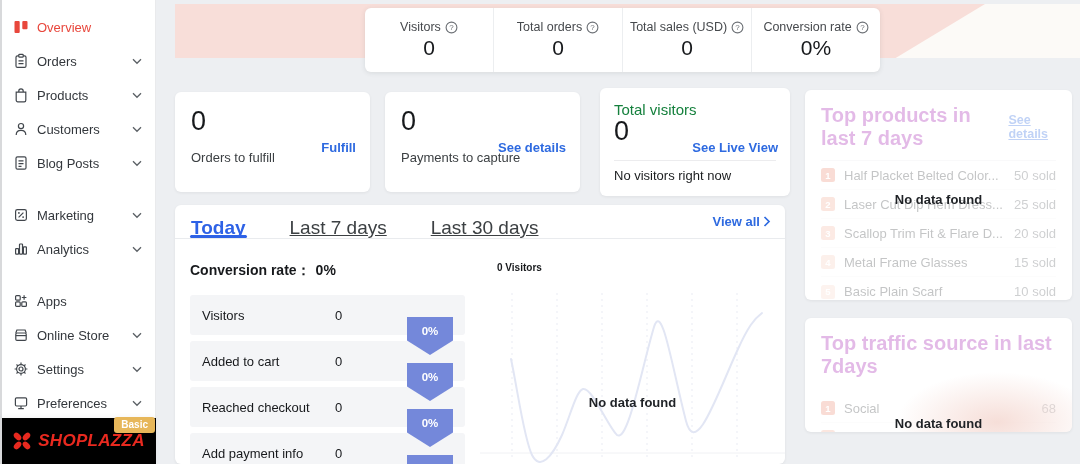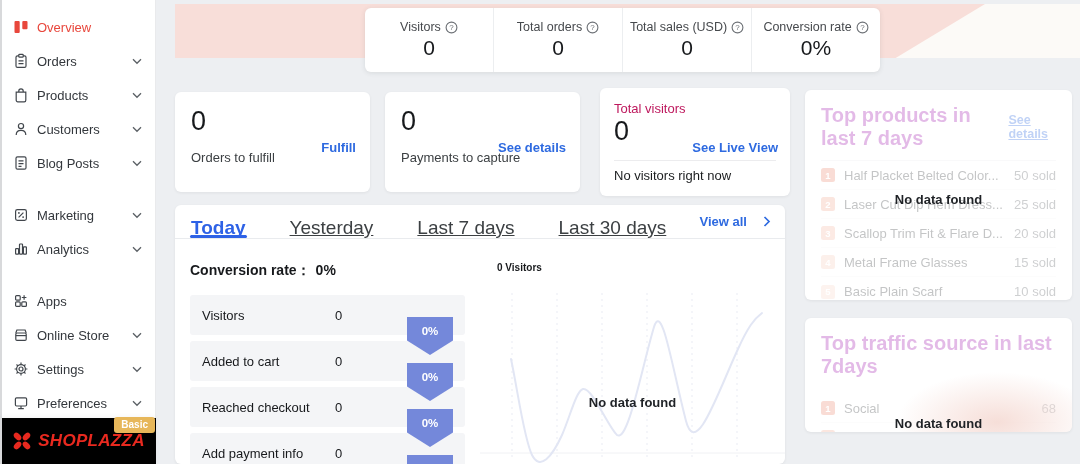--- a/index.html
+++ b/index.html
@@ -35,21 +35,21 @@
   .stat-col + .stat-col { border-left:1px solid #eceef0; }
   .stat-label { font-size:12.5px; color:#46494d; display:flex; align-items:center; gap:4px; }
   .stat-value { font-size:21px; color:#17191c; }
 
   
   .card { position:absolute; background:#fff; border-radius:6px; box-shadow:0 1px 3px rgba(60,64,67,.08); }
   .big-num { position:absolute; left:16px; top:14px; font-size:27px; color:#17191c; }
   .card-label { position:absolute; left:16px; top:58px; font-size:13px; color:#3c4043; }
   .card-action { position:absolute; right:14px; top:48px; font-size:13px; font-weight:600; color:#2e6ae0; cursor:pointer; }
 
-  #card-visitors .cv-title { position:absolute; left:14px; top:13px; font-size:13px; color:#be185d; }
+  #card-visitors .cv-title { position:absolute; left:14px; top:13px; font-size:15px; color:#15803d; }
   #card-visitors .big-num { left:14px; top:28px; }
   #card-visitors .card-action { right:12px; top:52px; }
   #card-visitors .cv-divider { position:absolute; left:14px; right:14px; top:72px; border-top:1px solid #ececee; }
   #card-visitors .cv-note { position:absolute; left:14px; top:80px; font-size:13px; color:#1b1d1f; }
 
   
   .panel { position:absolute; background:#fff; border-radius:6px; box-shadow:0 1px 3px rgba(60,64,67,.08); overflow:hidden; }
   .ghost { opacity:.3; }
   .panel-head { display:flex; justify-content:space-between; align-items:center; padding:14px 16px 10px 16px; }
   .panel-title { font-size:20px; font-weight:700; color:#a21caf; }
@@ -68,21 +68,21 @@
   #panel-traffic  { left:805px; top:318px; width:267px; height:114px; }
   #panel-traffic::after { content:""; position:absolute; right:-25px; bottom:-40px; width:200px; height:100px; border-radius:50%;
                           background:radial-gradient(closest-side, #f6ded8, rgba(246,222,216,0)); }
 
   
   #analytics { left:175px; top:205px; width:610px; height:259px; overflow:hidden; }
   .tabs-row { position:relative; height:34px; border-bottom:1px solid #e9ebee; display:flex; gap:42px; padding-left:15px; }
   .tab { position:relative; font-size:19px; color:#3c4043; padding:12px 1px 0 1px; cursor:pointer;text-decoration:underline; }
   .tab.active { color:#2e62e6; font-weight:600; }
   .tab.active::after { content:""; position:absolute; left:0; right:0; bottom:0; height:3px; border-radius:2px; background:#2e62e6; }
-  .view-all { position:absolute; right:14px; top:9px; display:flex; align-items:center; gap:16px; color:#2e6ae0; font-size:13px; font-weight:600; cursor:pointer; }
+  .view-all { position:absolute; right:14px; top:9px; display:flex; align-items:center; gap:3px; color:#2e6ae0; font-size:13px; font-weight:600; cursor:pointer; }
 
   .conv-line { position:absolute; left:15px; top:57px; font-size:14px; font-weight:700; color:#17191c; }
   .conv-line .conv-val { margin-left:5px; }
 
   .funnel { position:absolute; left:15px; top:90px; width:275px; height:200px; }
   .f-row { position:absolute; left:0; width:275px; height:40px; background:#f4f5f7; border-radius:3px; display:flex; align-items:center; padding-left:12px; }
   .f-label { width:133px; font-size:13px; color:#17191c; }
   .f-value { font-size:13px; color:#17191c; }
   .f-badge { position:absolute; left:217px; width:46px; height:38px; background:#7488da; color:#fff; font-size:11.5px; font-weight:700;
              clip-path:polygon(0 0,100% 0,100% 62%,50% 100%,0 62%); display:flex; justify-content:center; padding-top:8px; z-index:2; }
@@ -327,21 +327,20 @@
         <span class="rank-name">Basic Plain Scarf</span>
         <span class="rank-val">10 sold</span>
       </div>
     </div>
     <div class="no-data" style="top:102px;">No data found</div>
   </div>
 
   <div class="card" id="analytics">
     <div class="tabs-row">
       <div class="tab active">Today</div>
-      <div class="tab">Yesterday</div>
       <div class="tab">Last 7 days</div>
       <div class="tab">Last 30 days</div>
       <div class="view-all">
         <span>View all</span>
         <svg width="8" height="11" viewBox="0 0 8 11" fill="none" stroke="#2e6ae0" stroke-width="1.7">
             <path d="M1.5 1 L6 5.5 L1.5 10"></path>
           </svg>
       </div>
     </div>
 

